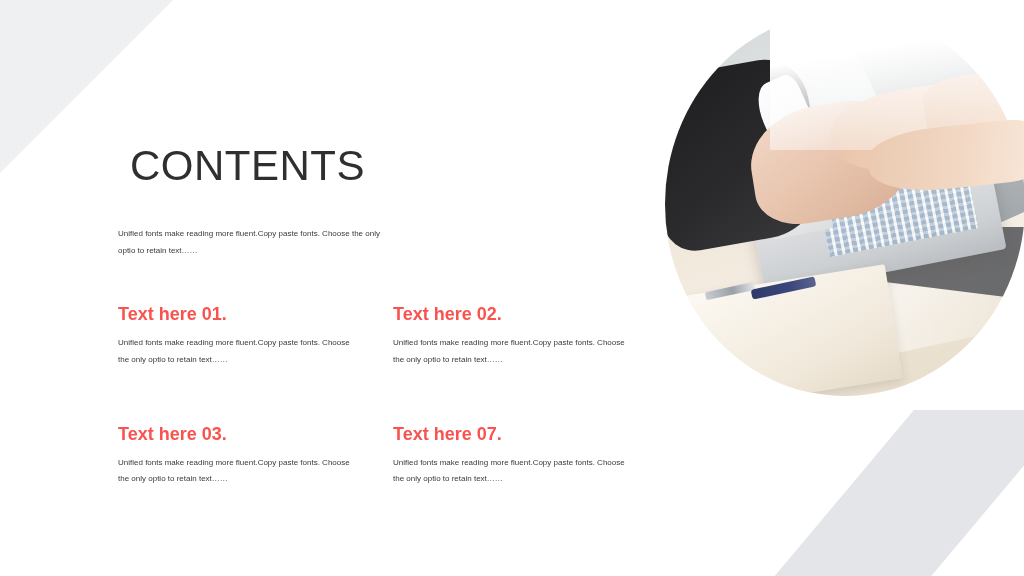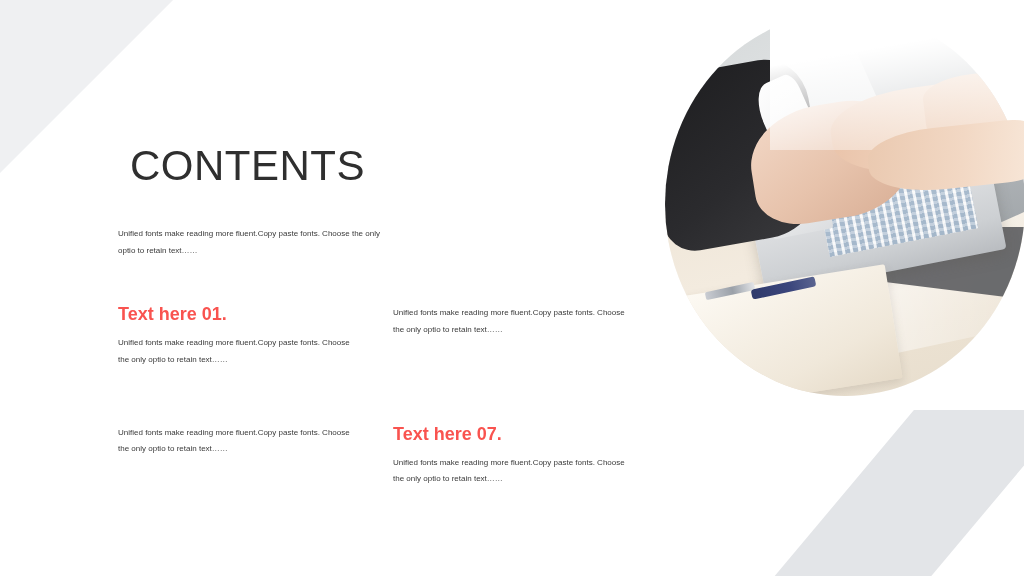--- a/index.html
+++ b/index.html
@@ -321,23 +321,25 @@
 
   <h1 class="title">CONTENTS</h1>
   <p class="intro">Unified fonts make reading more fluent.Copy paste fonts. Choose the only optio to retain text……</p>
 
   <div class="items">
     <div class="item">
       <p class="item-title">Text here 01.</p>
       <p class="item-body">Unified fonts make reading more fluent.Copy paste fonts. Choose the only optio to retain text……</p>
     </div>
     <div class="item">
+      <p class="item-title">Text here 02.</p>
       <p class="item-body">Unified fonts make reading more fluent.Copy paste fonts. Choose the only optio to retain text……</p>
     </div>
     <div class="item">
+      <p class="item-title">Text here 03.</p>
       <p class="item-body">Unified fonts make reading more fluent.Copy paste fonts. Choose the only optio to retain text……</p>
     </div>
     <div class="item">
       <p class="item-title">Text here 07.</p>
       <p class="item-body">Unified fonts make reading more fluent.Copy paste fonts. Choose the only optio to retain text……</p>
     </div>
   </div>
 
 </div>
 

